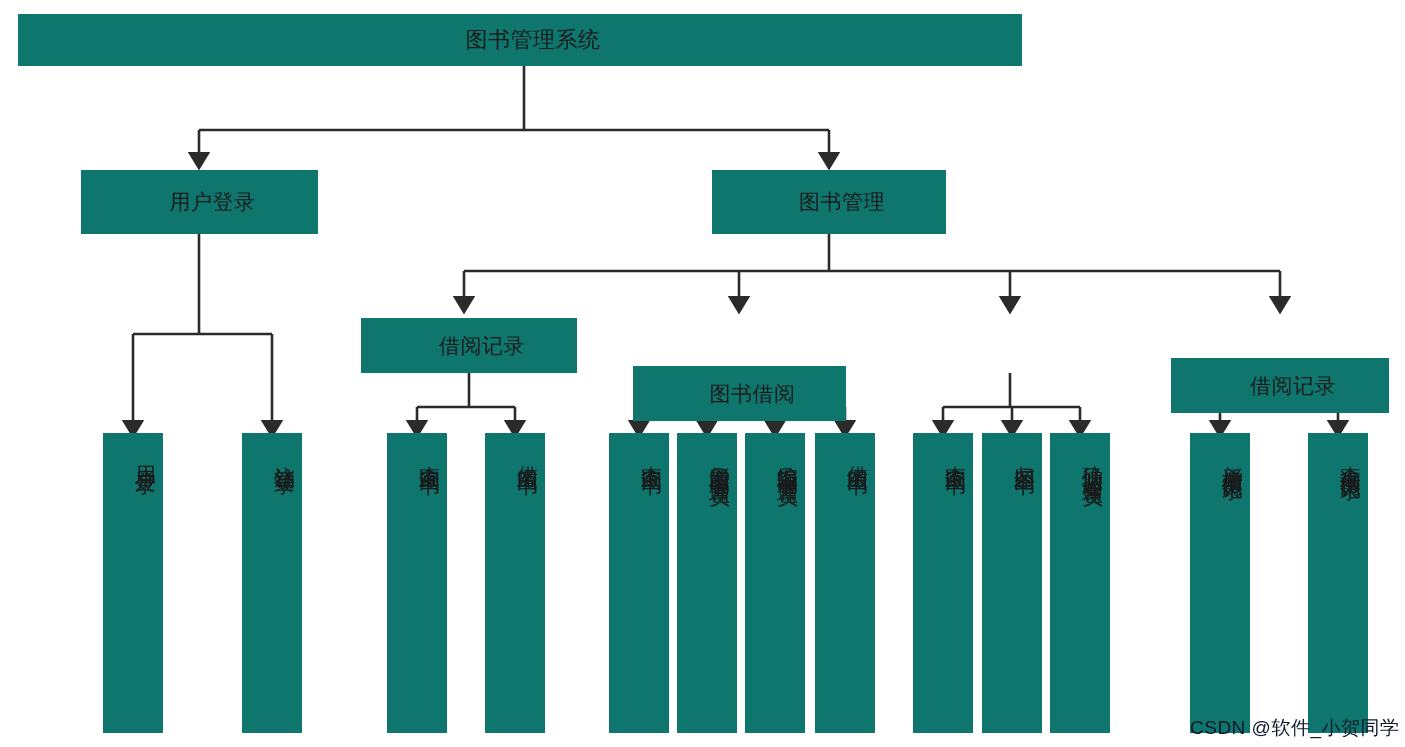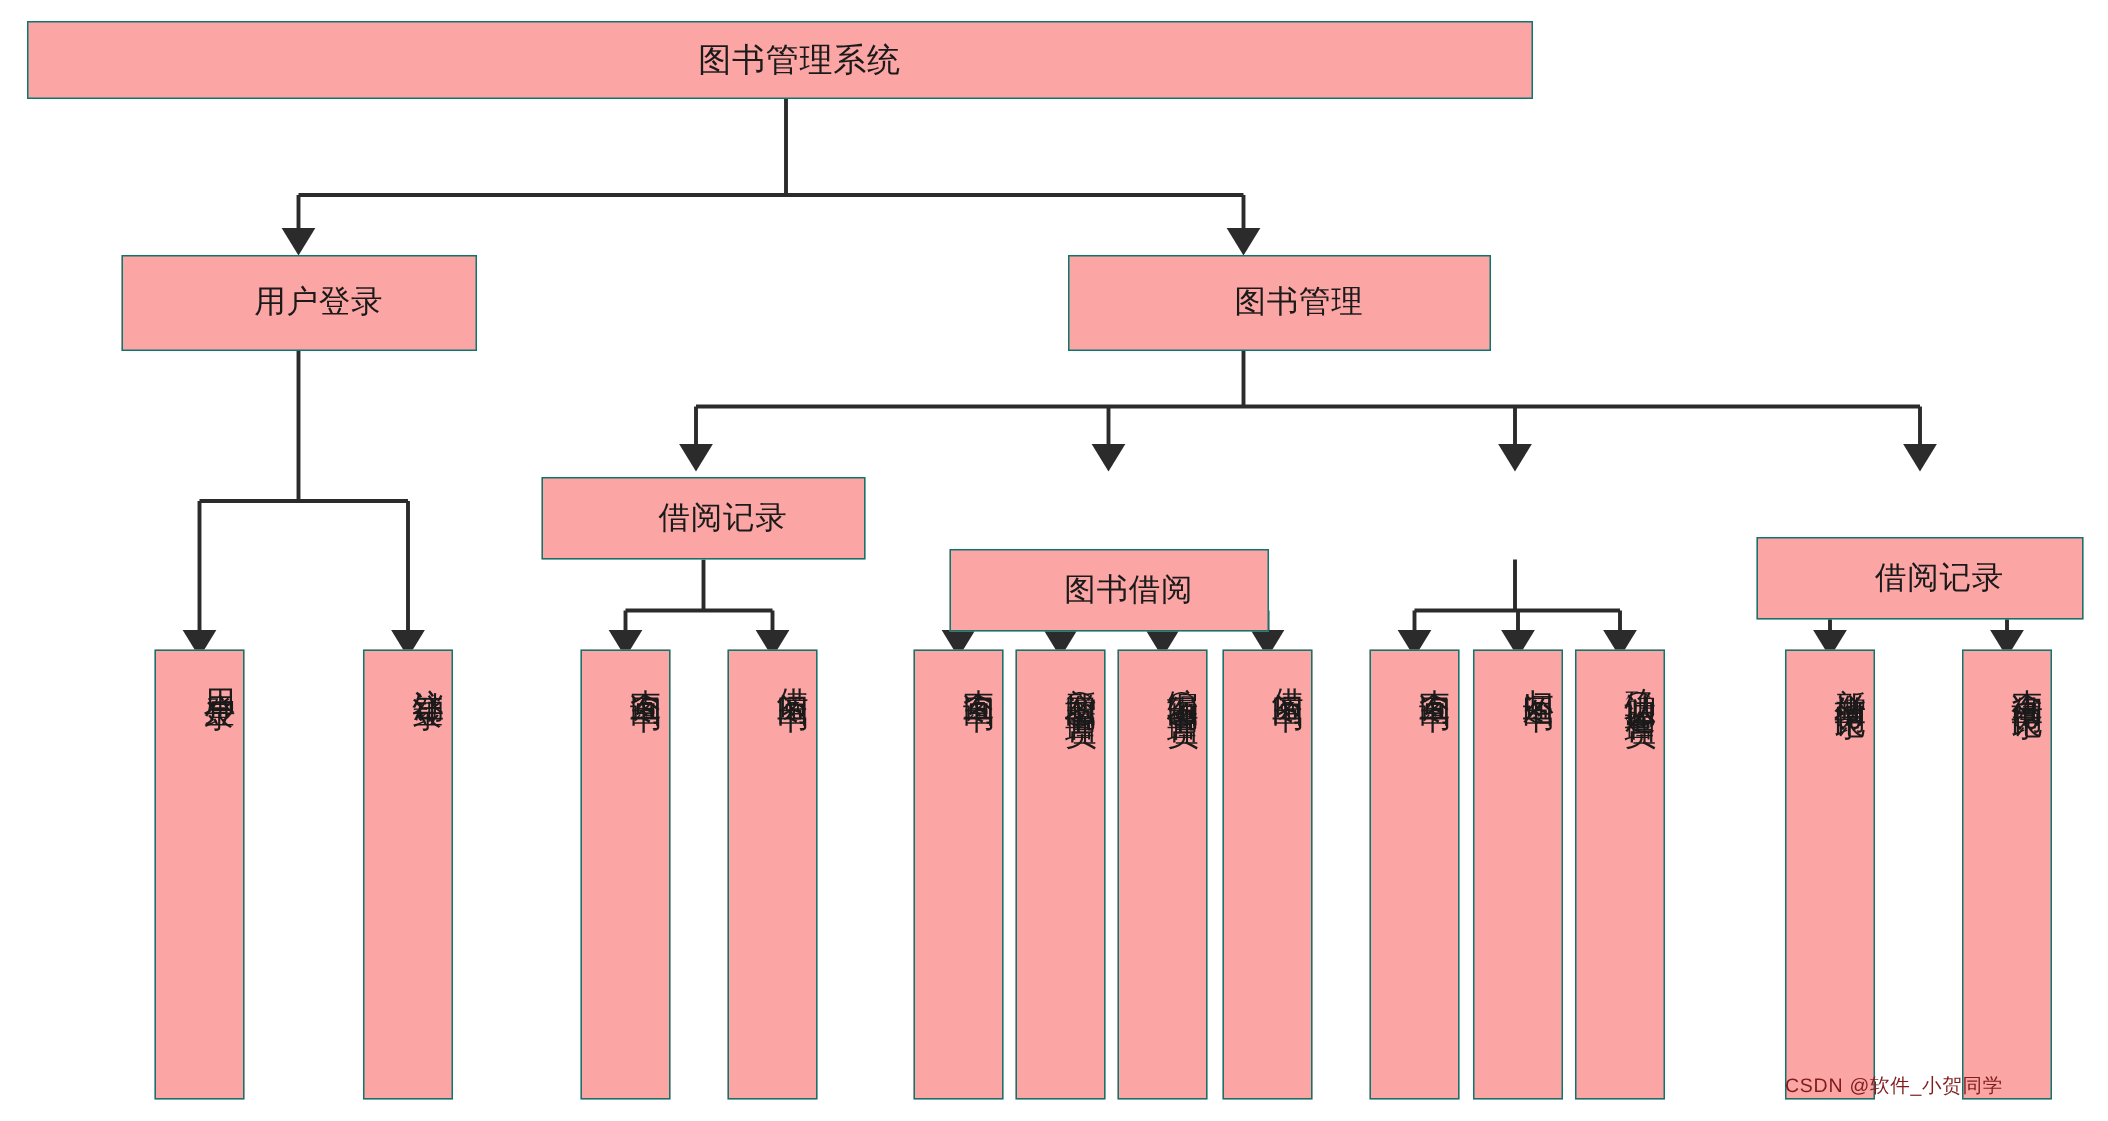--- a/index.html
+++ b/index.html
@@ -23,22 +23,22 @@
     position: absolute;
     left: 0;
     top: 0;
     width: 1405px;
     height: 747px;
     pointer-events: none;
   }
   .node {
     position: absolute;
     box-sizing: border-box;
-    background: #fca5a5;
-    border: 1px solid #0f766e;
+    background: #0f766e;
+    border: 8px solid #0f766e;
     display: flex;
     align-items: center;
     justify-content: center;
     overflow: hidden;
     padding-left: 26px;
   }
   .node .label {
     color: #1a1a1a;
     line-height: 1.12;
     text-align: center;
@@ -58,22 +58,22 @@
     font-size: 21px;
     letter-spacing: 3px;
     padding-top: 8px;
     line-height: 1.0;
   }
   .node.root .label {
     font-size: 22px;
   }
   .watermark {
     position: absolute;
-    color: #7f1d1d;
-    font-size: 13px;
+    color: #0f172a;
+    font-size: 19px;
     letter-spacing: 0.5px;
     white-space: nowrap;
     user-select: none;
   }
 </style>
 </head>
 <body>
 
 <div id="diagram-root">
 
@@ -127,21 +127,21 @@
     </g>
   </svg>
 
   <div class="node horiz root" style="left:18px; top:14px; width:1004px; height:52px;">
     <span class="label">图书管理系统</span>
   </div>
 
   <div class="node horiz" style="left:81px; top:170px; width:237px; height:64px;">
     <span class="label">用户登录</span>
   </div>
-  <div class="node horiz" style="left:712px; top:170px; width:282px; height:64px;">
+  <div class="node horiz" style="left:712px; top:170px; width:234px; height:64px;">
     <span class="label">图书管理</span>
   </div>
 
   <div class="node horiz" style="left:361px; top:318px; width:216px; height:55px;">
     <span class="label">借阅记录</span>
   </div>
   <div class="node horiz" style="left:633px; top:318px; width:213px; height:55px;margin-top:48px;">
     <span class="label">图书借阅</span>
   </div>
   <div class="node horiz" style="left:1171px; top:318px; width:218px; height:55px;margin-top:40px;">

